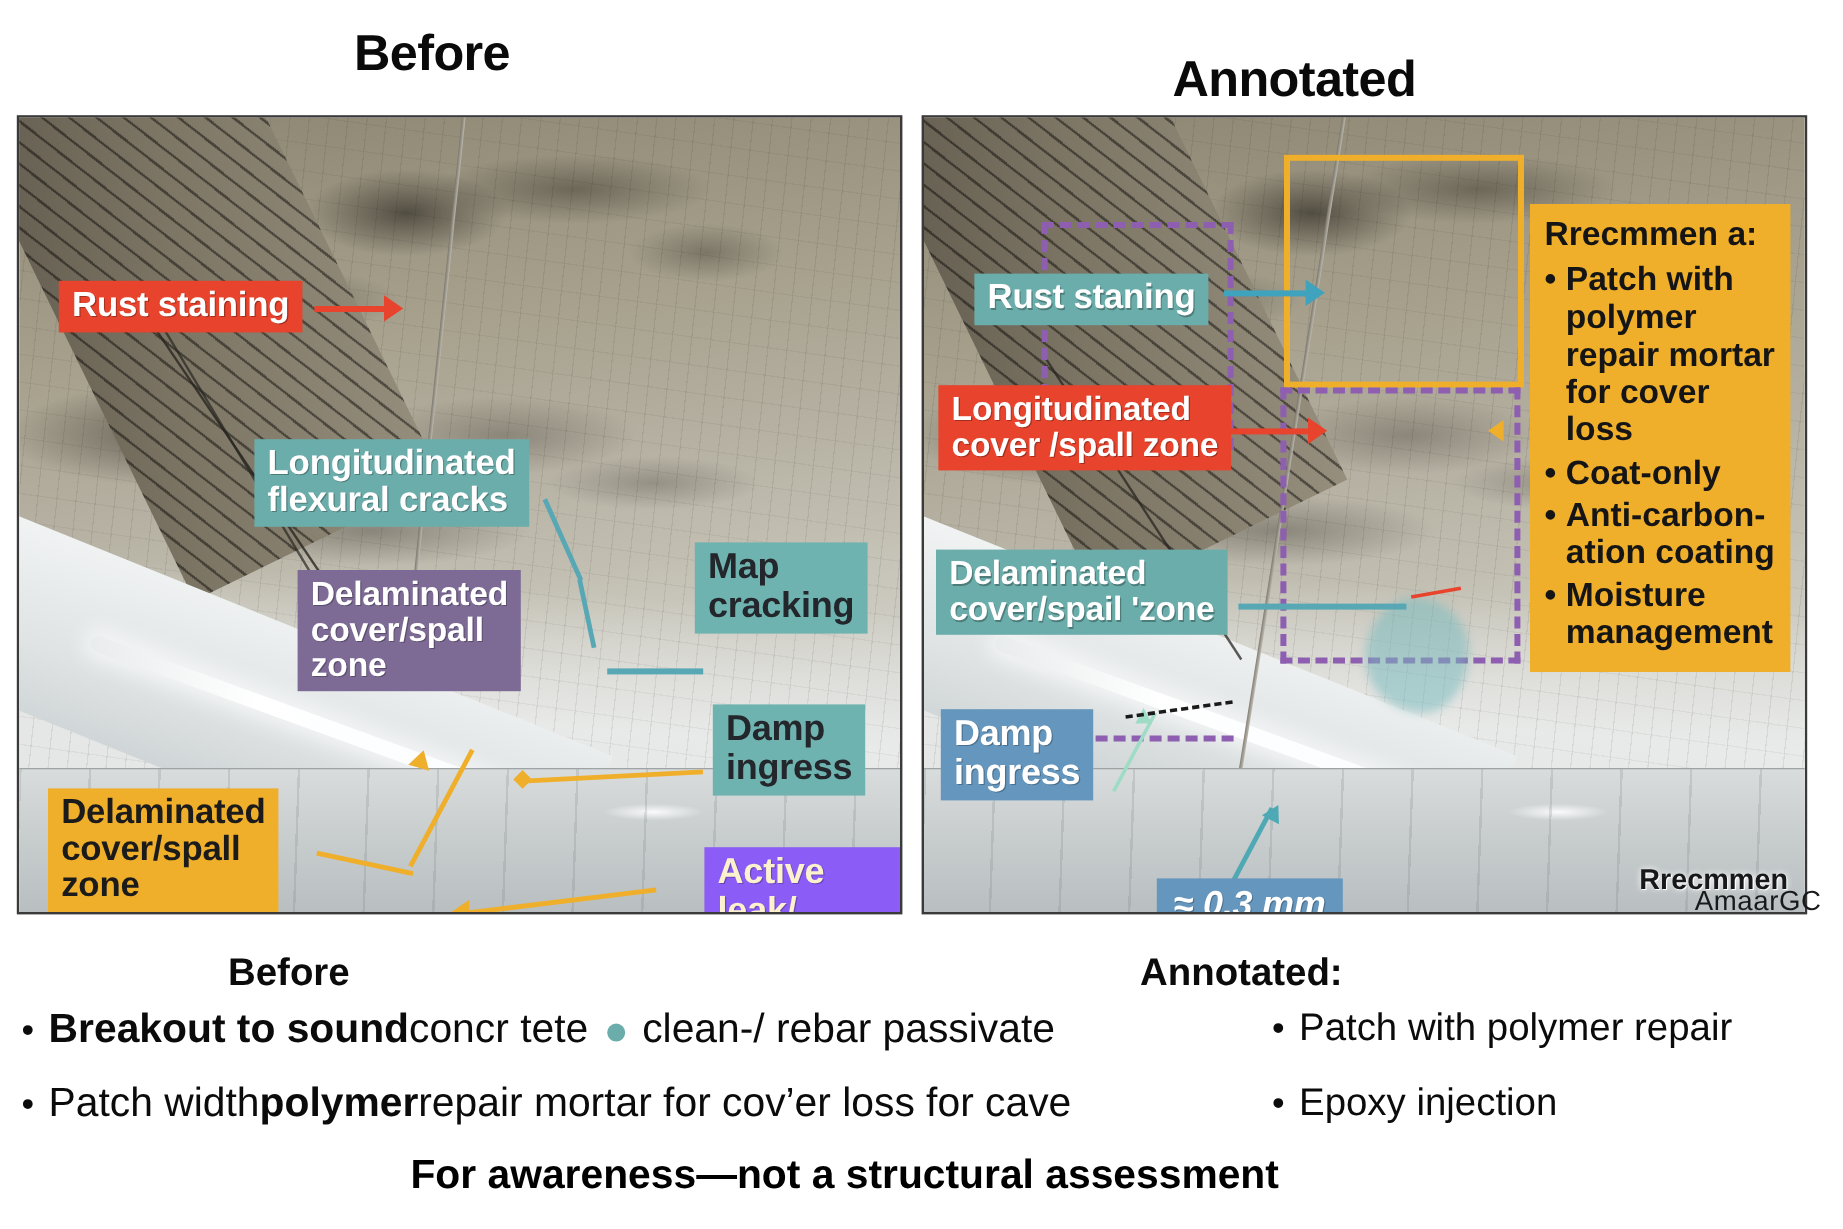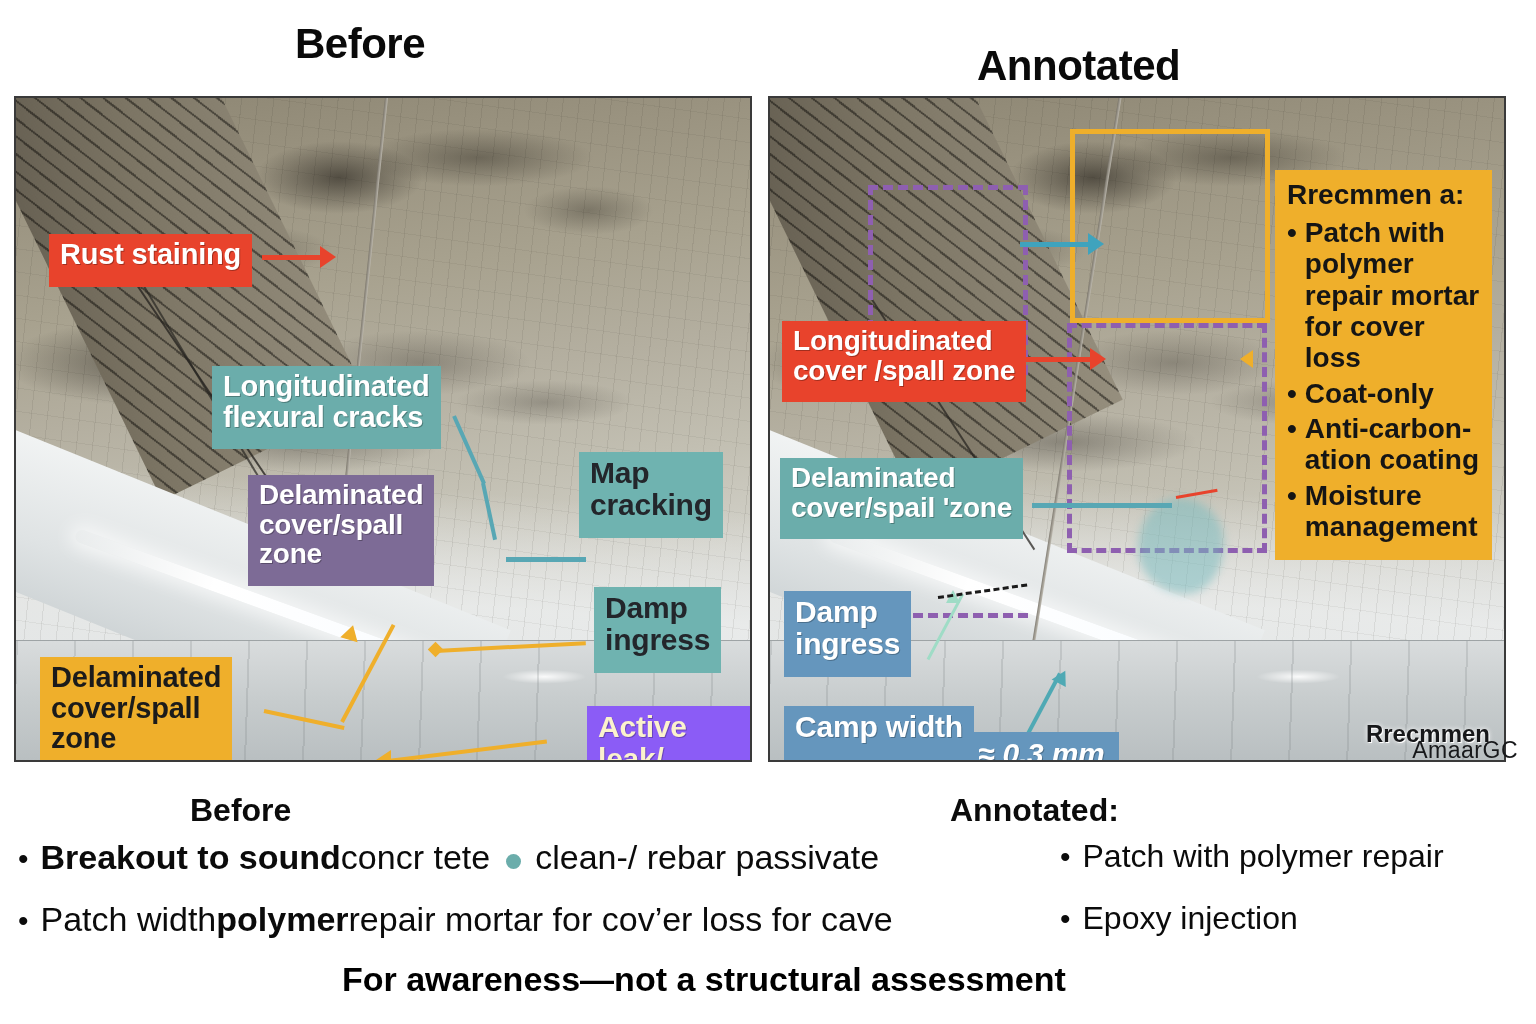--- a/index.html
+++ b/index.html
@@ -111,21 +111,21 @@
     content: "";
     position: absolute; inset: 0;
     background:
       repeating-linear-gradient(92deg, rgba(120,126,128,.22) 0 2px, transparent 2px 58px),
       radial-gradient(ellipse 60px 10px at 72% 30%, rgba(255,255,255,.9), transparent 70%);
   }
 
   
   .lbl {
     position: absolute;
-    padding: 5px 11px 17px 11px;
+    padding: 5px 11px 7px 11px;
     font-weight: bold;
     line-height: 1.06;
     letter-spacing: -0.2px;
     white-space: pre-line;
   }
   .lbl-red    { background: #e8432c; color: #ffffff; text-shadow: 1px 1px 0 rgba(0,0,0,.30); }
   .lbl-teal-w { background: #6badab; color: #ffffff; text-shadow: 1px 1px 0 rgba(0,0,0,.28); }
   .lbl-teal-d { background: #6fb3b0; color: #23262b; }
   .lbl-purple { background: #7d6b96; color: #ffffff; text-shadow: 1px 1px 0 rgba(0,0,0,.28); }
   .lbl-orange { background: #efaf2b; color: #1b1b1b; }
@@ -283,31 +283,31 @@
     <div class="leader" style="left:262px; top:405px; width:140px; height:5px; background:#58a7b4;"></div>
     <div class="leader" style="left:406px; top:398px; width:42px; height:3px; background:#e8432c; transform:rotate(-10deg);"></div>
 
     <div class="leader" style="left:158px; top:560px; width:74px; height:3px; background:#9fdcc6; transform:rotate(-62deg);"></div>
     <div class="arrow-head" style="left:176px; top:492px; border-width:0 7px 13px 7px; border-color:transparent transparent #9fdcc6 transparent;"></div>
     <div class="leader" style="left:168px; top:498px; width:90px; height:3px; background:#1a1a1a; transform:rotate(-8deg); border-top:3px dashed #1a1a1a; background:none;"></div>
 
     <div class="leader" style="left:228px; top:690px; width:132px; height:4px; background:#4fa9b4; transform:rotate(-62deg);"></div>
     <div class="arrow-head" style="left:284px; top:572px; border-width:0 8px 14px 8px; border-color:transparent transparent #4fa9b4 transparent; transform:rotate(28deg);"></div>
 
+    <div class="lbl lbl-teal-w" style="left:42px; top:130px; font-size:29px;">Rust staning</div>
 
     <div class="lbl lbl-red" style="left:12px; top:223px; font-size:28px;">Longitudinated
 cover /spall zone</div>
 
     <div class="lbl lbl-teal-w" style="left:10px; top:360px; font-size:28px;">Delaminated
 cover/spail 'zone</div>
 
     <div class="lbl lbl-blue-w" style="left:14px; top:493px; font-size:30px;">Damp
 ingress</div>
 
-    <div class="lbl lbl-blue-w" style="left:14px; top:608px; font-size:30px;">Camp width</div>
 
     <div class="lbl lbl-blue-w" style="left:194px; top:634px; font-size:30px; padding:6px 14px 10px 14px;font-style:italic;">≈ 0.3 mm</div>
 
     <div style="position:absolute; left:505px; top:72px; width:217px; background:#efaf2b;
                 padding:10px 10px 14px 12px; color:#151515;">
       <div style="font-weight:bold; font-size:28px; line-height:1.1; margin-bottom:6px;">Rrecmmen a:</div>
       <ul id="rec-list" style="list-style:none; font-size:28px; line-height:1.12; font-weight:bold;">
           <li style="display: flex; gap: 8px; margin-bottom: 4px;">
             <span>•</span>
             <span>Patch with polymer repair mortar for cover loss</span>

